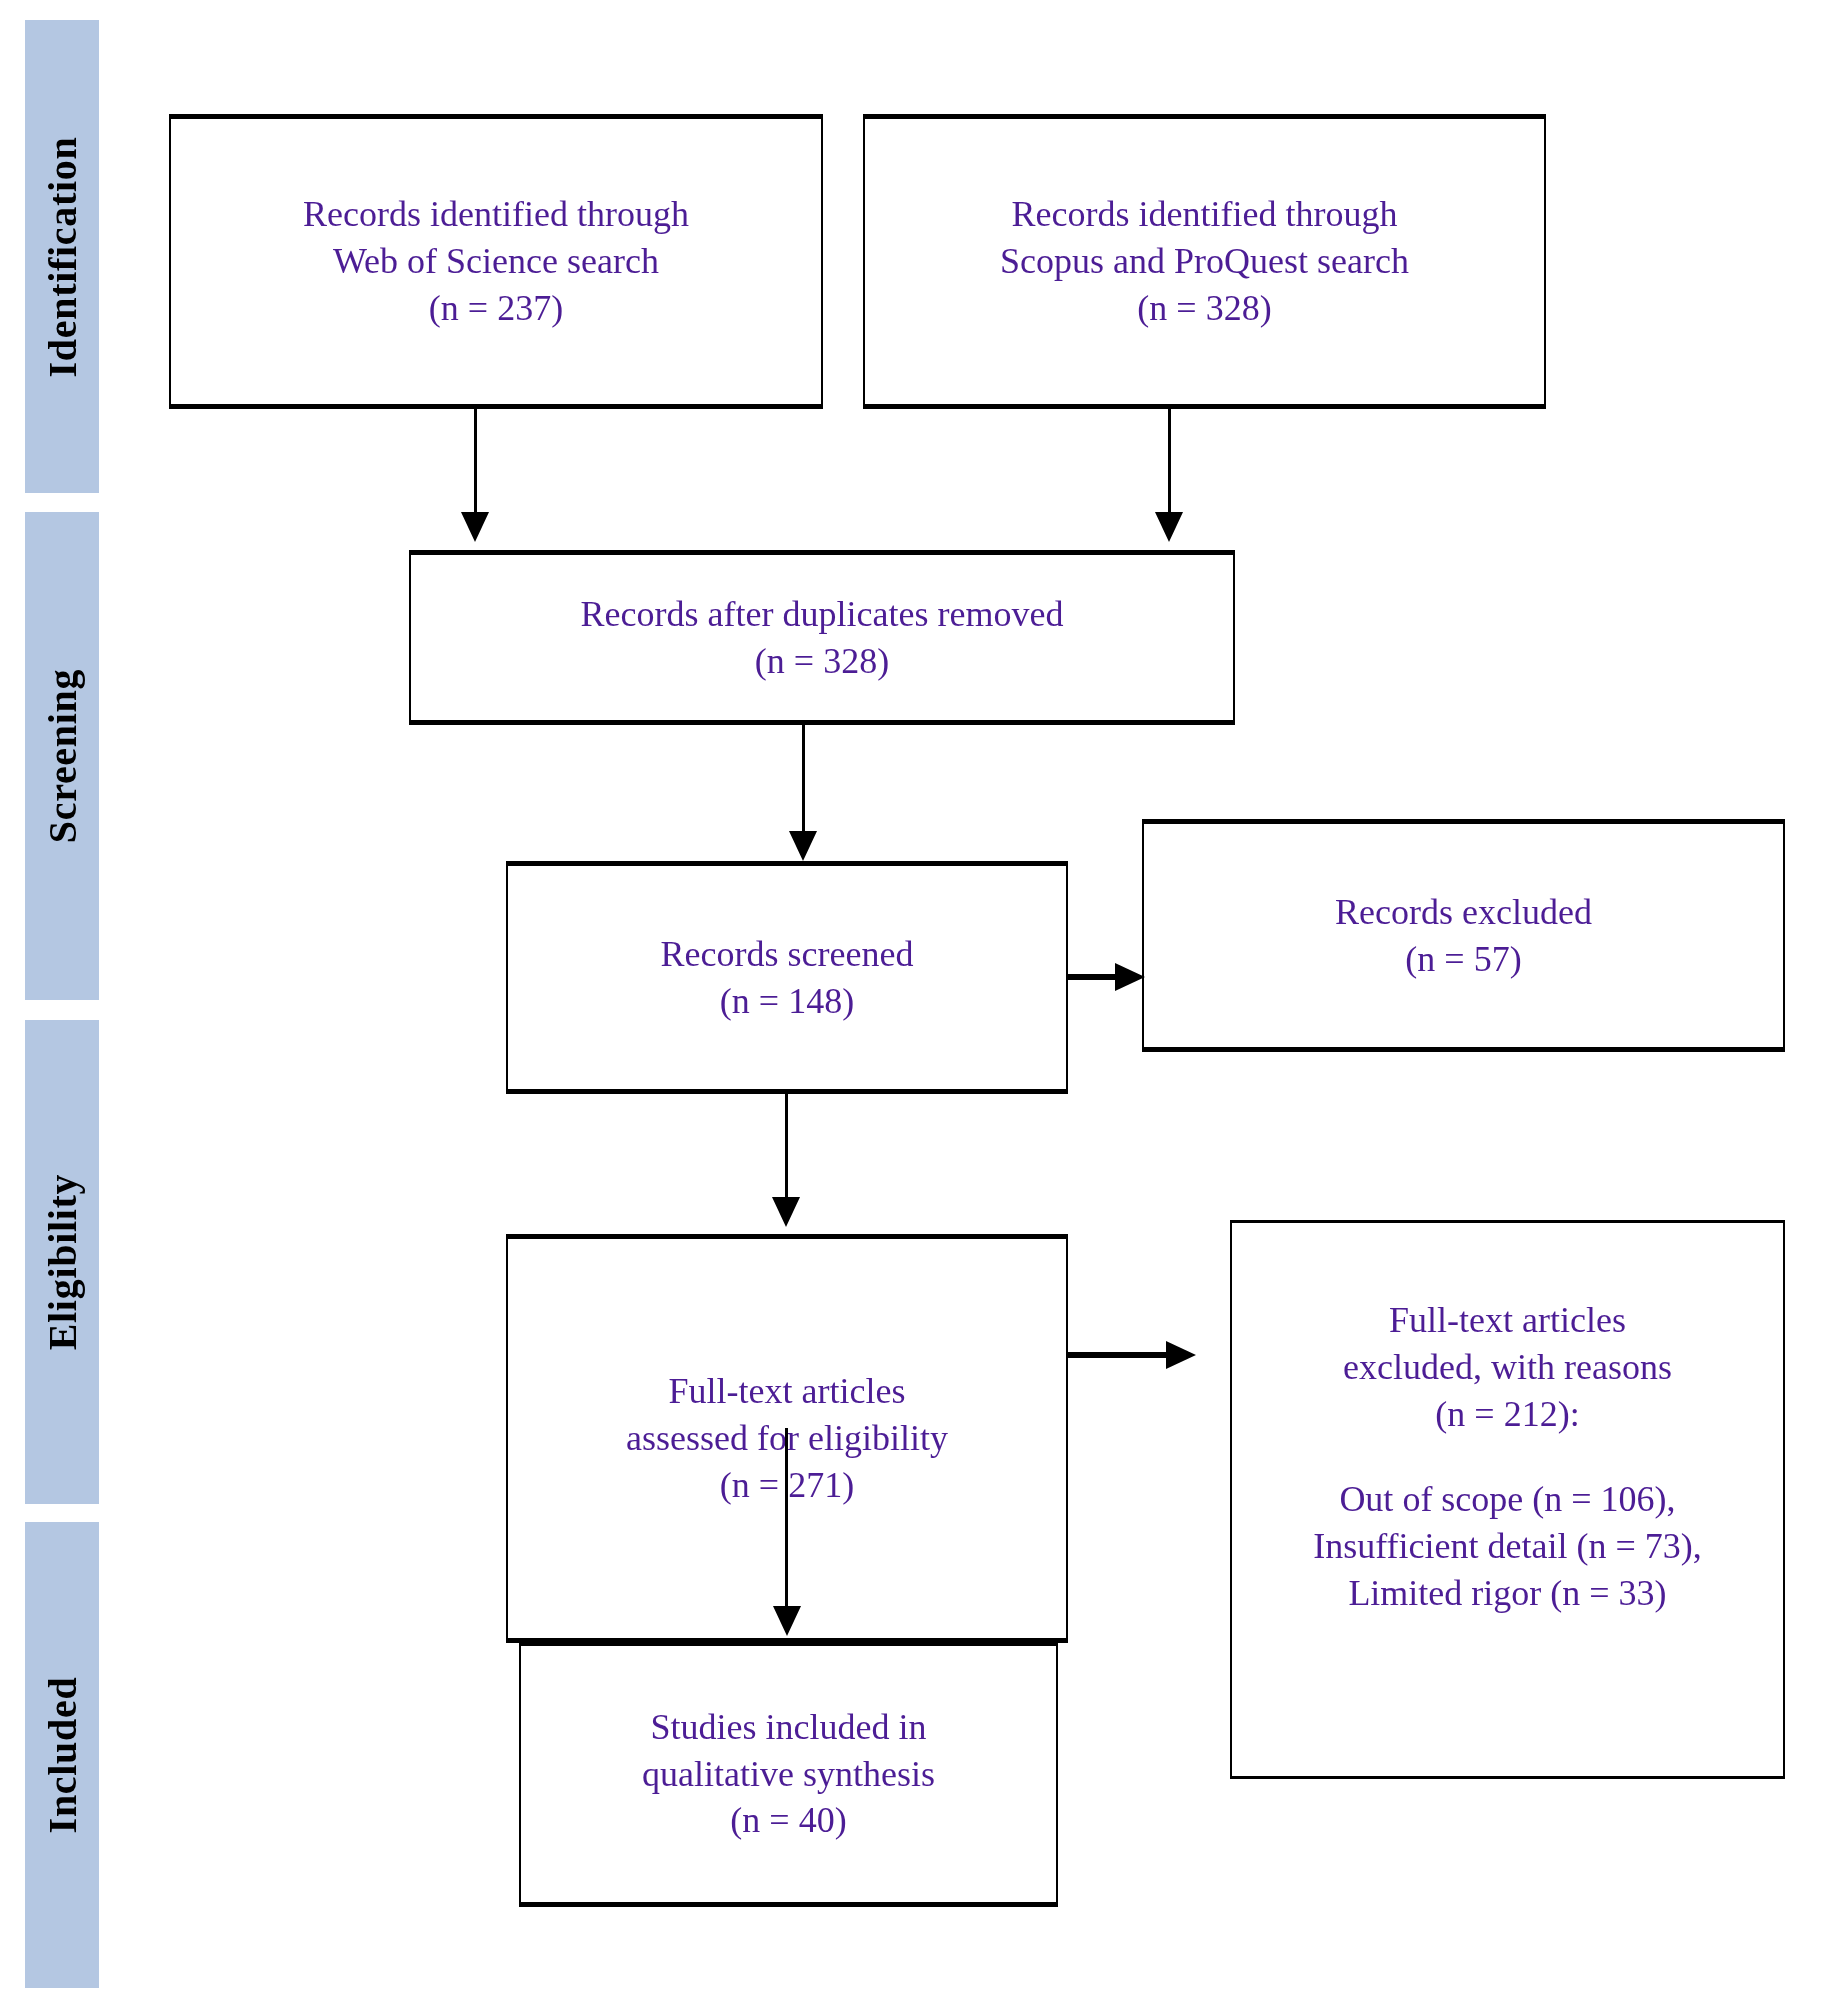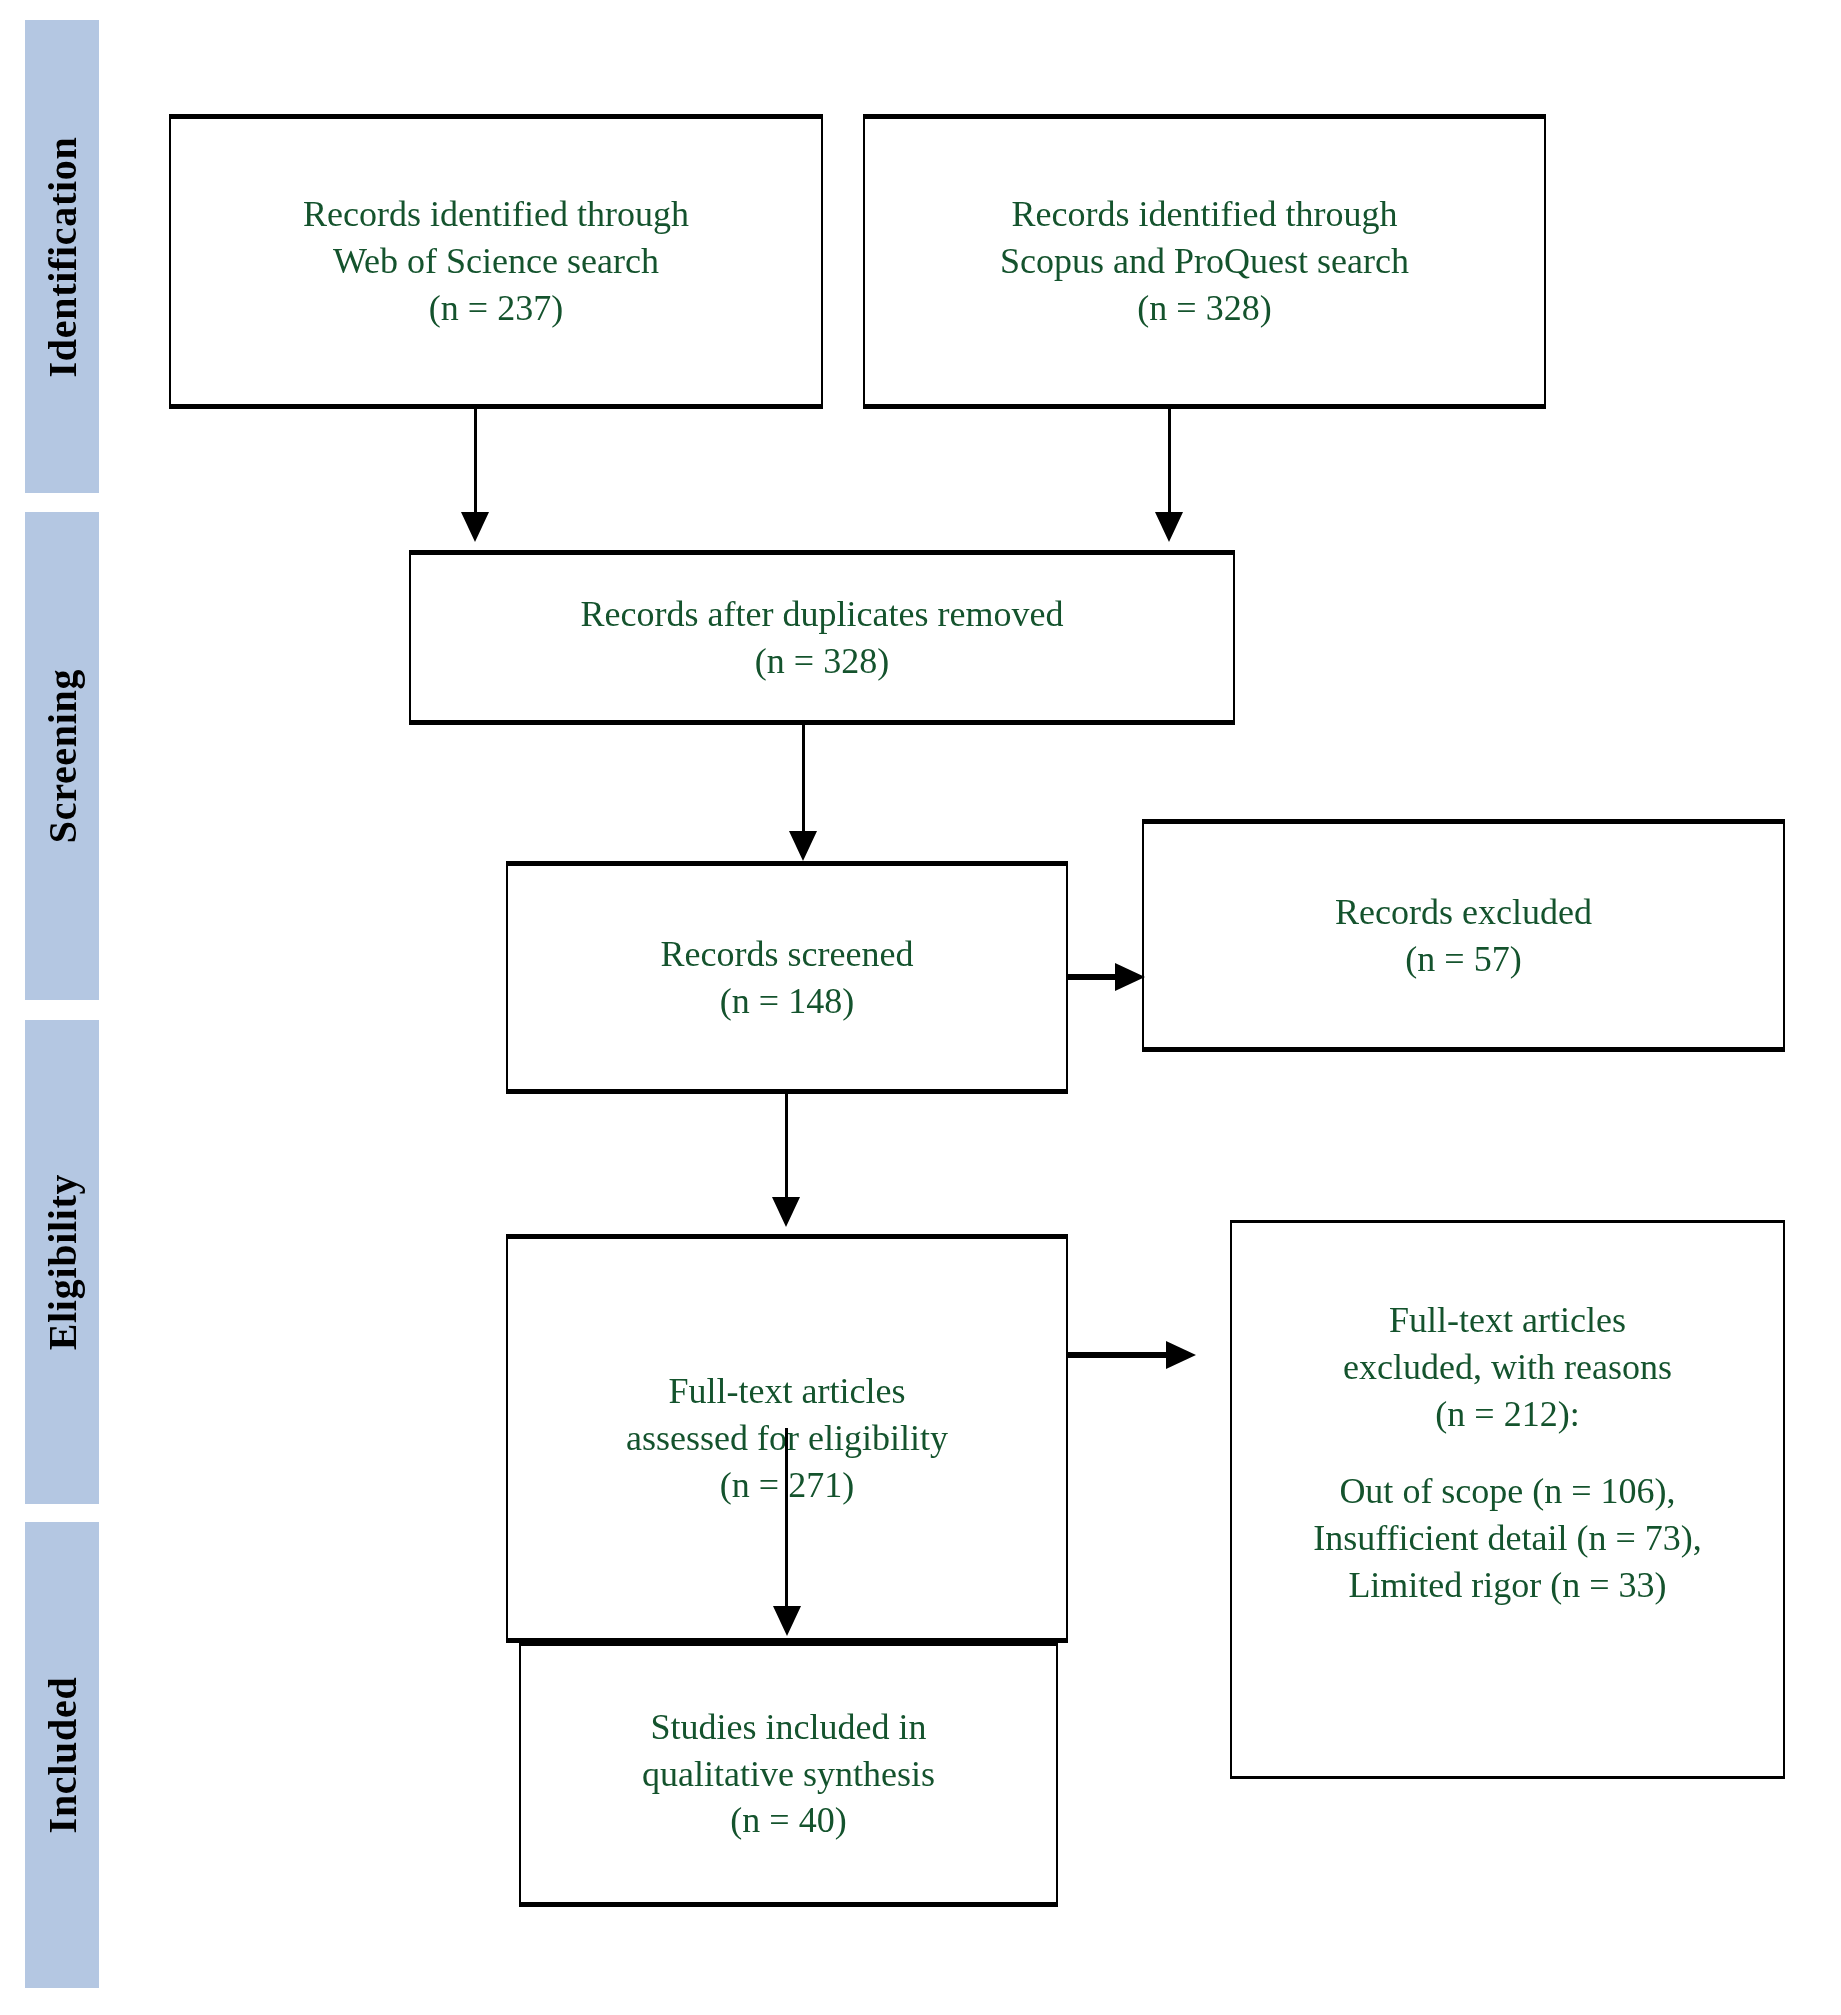--- a/index.html
+++ b/index.html
@@ -51,21 +51,21 @@
     text-align: center;
   }
   .flow-box.thin-edges {
     border-top-width: 3.3px;
     border-bottom-width: 3.3px;
   }
   .box-text {
     font-family: "Liberation Serif", "DejaVu Serif", serif;
     font-size: 36px;
     line-height: 1.30;
-    color: #14532d;
+    color: #4c1d95;
     padding: 0 9.3px;
     white-space: pre-line;
   }
 
   
   .v-line {
     position: absolute;
     width: 3.3px;
     background: #000000;
   }
@@ -158,21 +158,21 @@
   <div class="flow-box" style="left:506px; top:1234px; width:562px; height:409px;">
     <div class="box-text">Full-text articles
 assessed for eligibility
 (n = 271)</div>
   </div>
 
   <div class="flow-box thin-edges" style="left:1230px; top:1220px; width:555px; height:559px; flex-direction:column; justify-content:flex-start; padding-top:74px;">
     <div class="box-text">Full-text articles
 excluded, with reasons
 (n = 212):</div>
-    <div class="box-text" style="margin-top:31px;">Out of scope (n = 106),
+    <div class="box-text" style="margin-top:39px;">Out of scope (n = 106),
 Insufficient detail (n = 73),
 Limited rigor (n = 33)</div>
   </div>
 
   <div class="h-line thick" style="left:1068px; top:1352px; width:100px;"></div>
   <div class="arrow-right" style="left:1166px; top:1341px;"></div>
 
   <div class="flow-box" style="left:519px; top:1641px; width:539px; height:266px;">
     <div class="box-text">Studies included in
 qualitative synthesis

